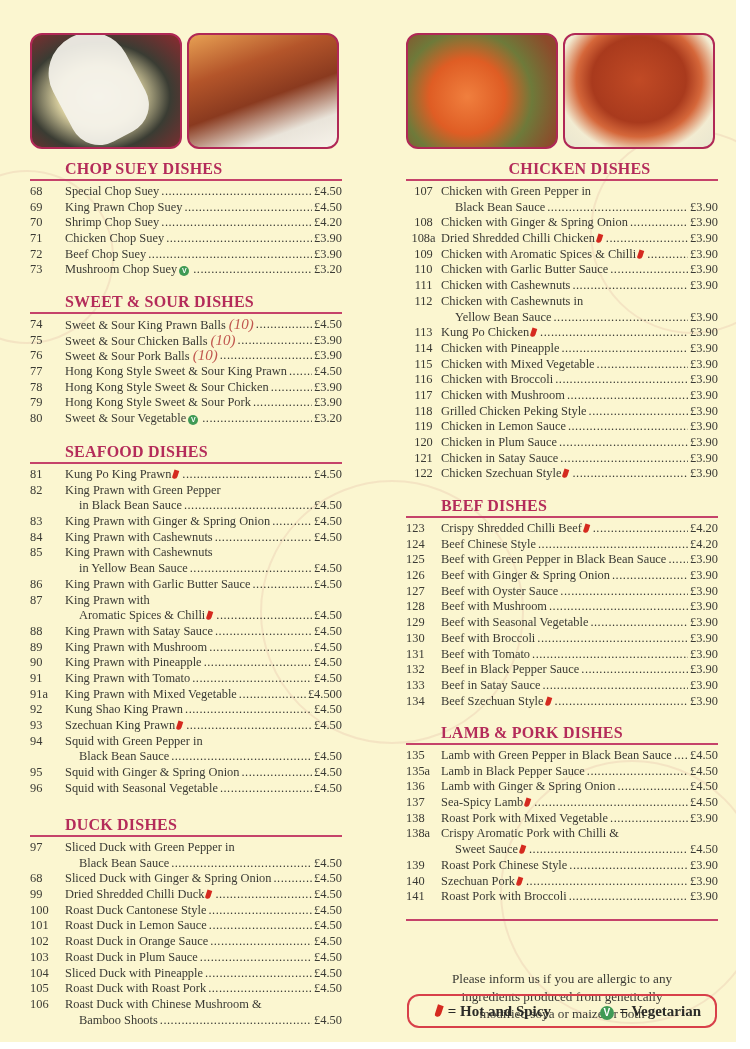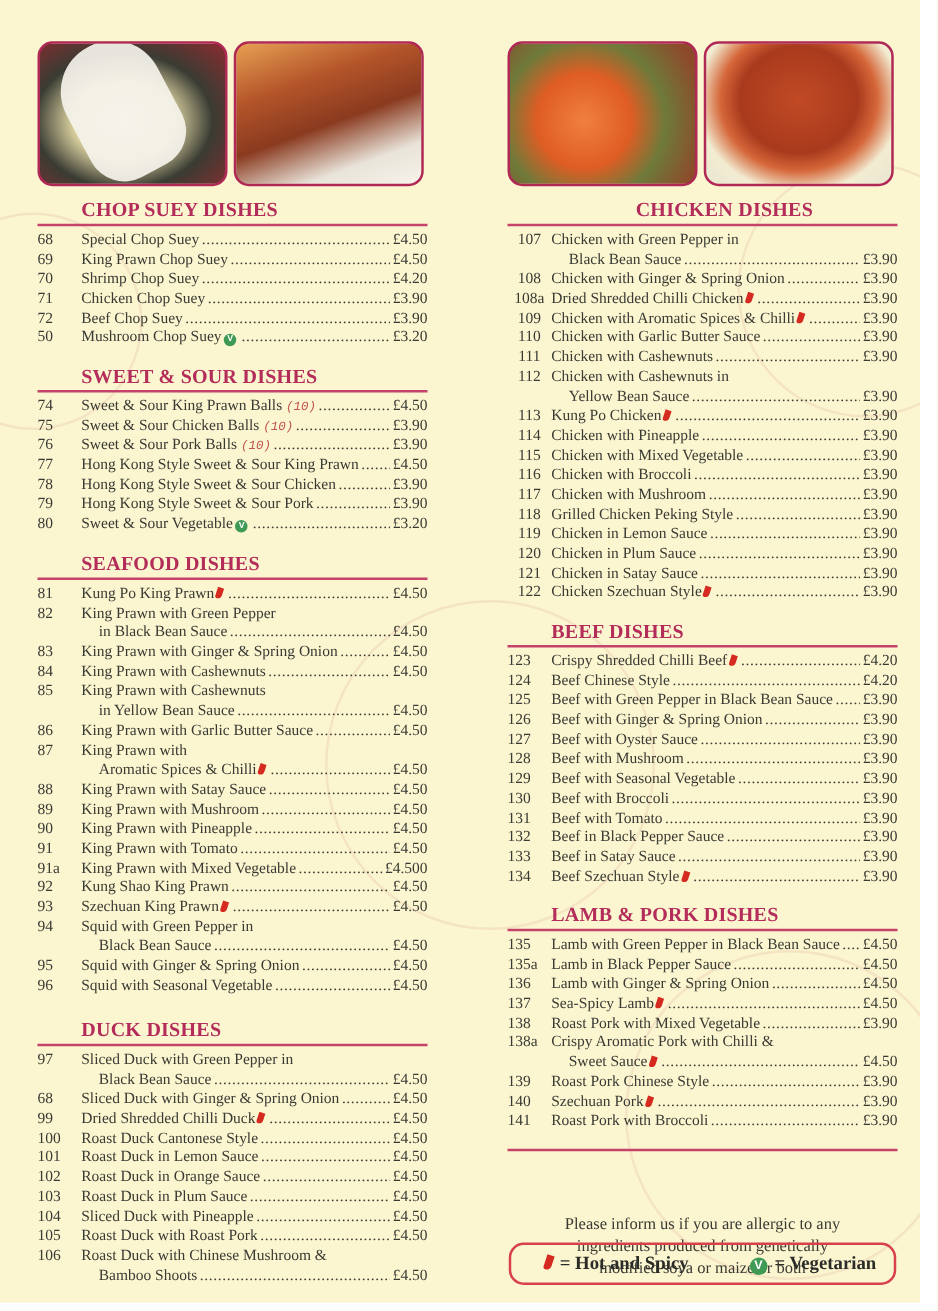--- a/index.html
+++ b/index.html
@@ -18,21 +18,21 @@
   .ph-chilli{background:radial-gradient(ellipse at 50% 40%,#c14a25 0%,#a93a1d 45%,#d5673a 60%,#f2ecd2 78%,#e9e6d0 100%);}
   .section{position:absolute;left:0;width:312px;}
   .sec-title{font-weight:bold;font-size:16px;color:#b42c5a;letter-spacing:0.2px;padding-left:35px;height:19px;line-height:19px;}
   .sec-rule{height:2px;background:#c5436a;margin-top:1px;margin-bottom:3px;}
   .item{display:flex;font-size:12.4px;line-height:15.7px;height:15.7px;white-space:nowrap;}
   .num{width:35px;flex:none;}
   .name{flex:none;}
   .dots{flex:1;overflow:hidden;margin:0 2px;}
   .dots::after{content:"........................................................................................................................";letter-spacing:0.5px;}
   .price{flex:none;}
-  .note{font-style:italic;font-size:10px;color:#c0564e;font-family:Liberation Mono, monospace;}
+  .note{font-style:italic;font-size:15px;color:#c0564e;}
   .chilli{display:inline-block;width:5px;height:9px;background:#d52a1f;border-radius:0 0 6px 3px;transform:rotate(18deg);margin:0 2px;vertical-align:-1px;}
   .veg{display:inline-block;width:10px;height:10px;border-radius:50%;background:#3f9a55;color:#fff;font-size:7px;line-height:10px;text-align:center;font-weight:bold;font-family:"Liberation Sans",sans-serif;margin:0 2px;vertical-align:0;}
   .cont{padding-left:49px;}
   .allergy{position:absolute;left:406px;top:936px;width:312px;text-align:center;font-size:13.2px;line-height:17.5px;color:#3a3a34;margin-top:34px;}
   .legend{position:absolute;left:407px;top:994px;width:310px;height:34px;border:2px solid #d8404a;border-radius:12px;box-sizing:border-box;display:flex;align-items:center;justify-content:space-between;padding:0 14px 0 25px;font-weight:bold;font-size:15px;color:#2b2b28;}
   .legend .chilli{width:6px;height:12px;}
   .legend .veg{width:14px;height:14px;font-size:10px;line-height:14px;}
 </style>
 </head>
 <body>
@@ -77,21 +77,21 @@
           <span class="dots"></span>
           <span class="price">£3.90</span>
         </div>
         <div class="item">
           <span class="num">72</span>
           <span class="name"><span>Beef Chop Suey</span></span>
           <span class="dots"></span>
           <span class="price">£3.90</span>
         </div>
         <div class="item">
-          <span class="num">50</span>
+          <span class="num">73</span>
           <span class="name"><span>Mushroom Chop Suey</span><span class="veg">V</span></span>
           <span class="dots"></span>
           <span class="price">£3.20</span>
         </div>
       </div>
     <div class="section" style="top:292px;">
         <div class="sec-title">SWEET &amp; SOUR DISHES</div>
         <div class="sec-rule"></div>
         <div class="item">
           <span class="num">74</span>

